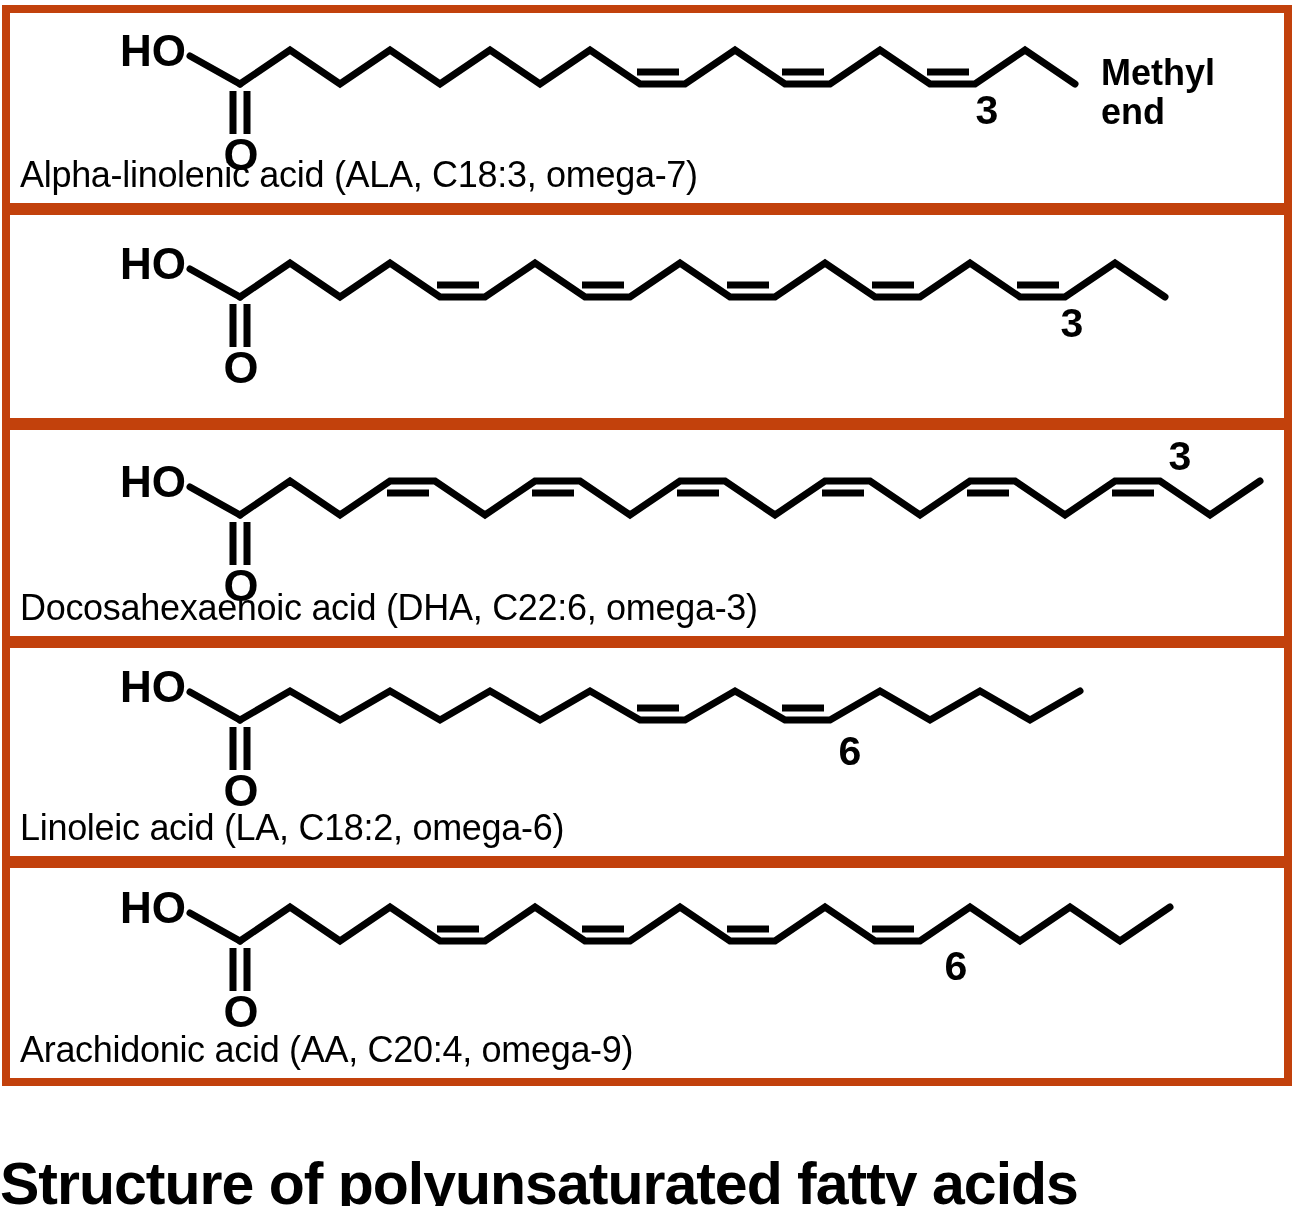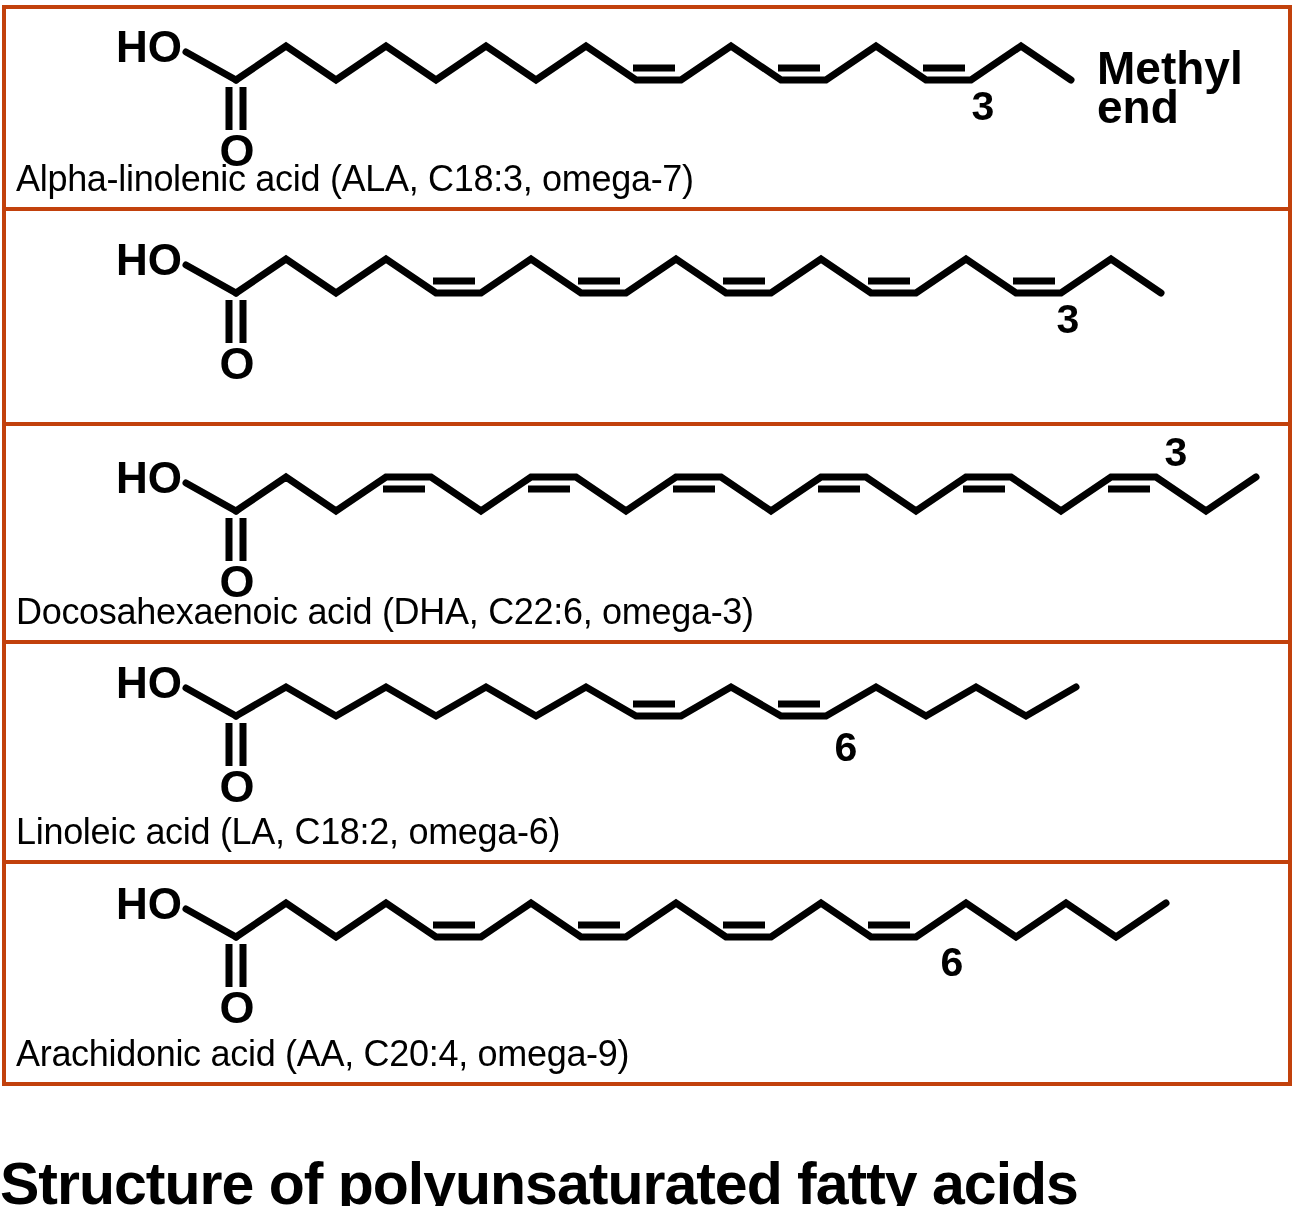--- a/index.html
+++ b/index.html
@@ -2,35 +2,35 @@
 <html><head>
 <meta charset="utf-8">
 <style>
   html,body{margin:0;padding:0;background:#ffffff;}
   body{
     width:1296px;height:1206px;position:relative;overflow:hidden;
     font-family:"Liberation Sans","DejaVu Sans",sans-serif;color:#000;
   }
   .panel{
     position:absolute;left:2px;width:1290px;box-sizing:border-box;
-    border:4px solid #c2410c;background:#fff;
+    border:8px solid #c2410c;background:#fff;
   }
   .panel-1{top:5px;height:206px;}
   .panel-2{top:207px;height:219px;}
   .panel-3{top:422px;height:222px;}
   .panel-4{top:640px;height:224px;}
   .panel-5{top:860px;height:226px;}
   .structure{position:absolute;left:0;top:0;width:100%;height:100%;display:block;}
   .acid-label{
     position:absolute;left:10px;bottom:9px;
     font-size:36px;letter-spacing:-0.3px;line-height:1.05;white-space:nowrap;
   }
   .methyl-end{
     position:absolute;left:1091px;top:40px;
-    font-size:46px;font-weight:bold;line-height:39px;white-space:pre-line;
+    font-size:36px;font-weight:bold;line-height:39px;white-space:pre-line;
   }
   .figure-title{
     position:absolute;left:0;top:1150px;
     font-size:59px;font-weight:bold;letter-spacing:-1px;white-space:nowrap;
   }
   svg text{font-family:"Liberation Sans","DejaVu Sans",sans-serif;}
 </style>
 </head>
 <body>
 

